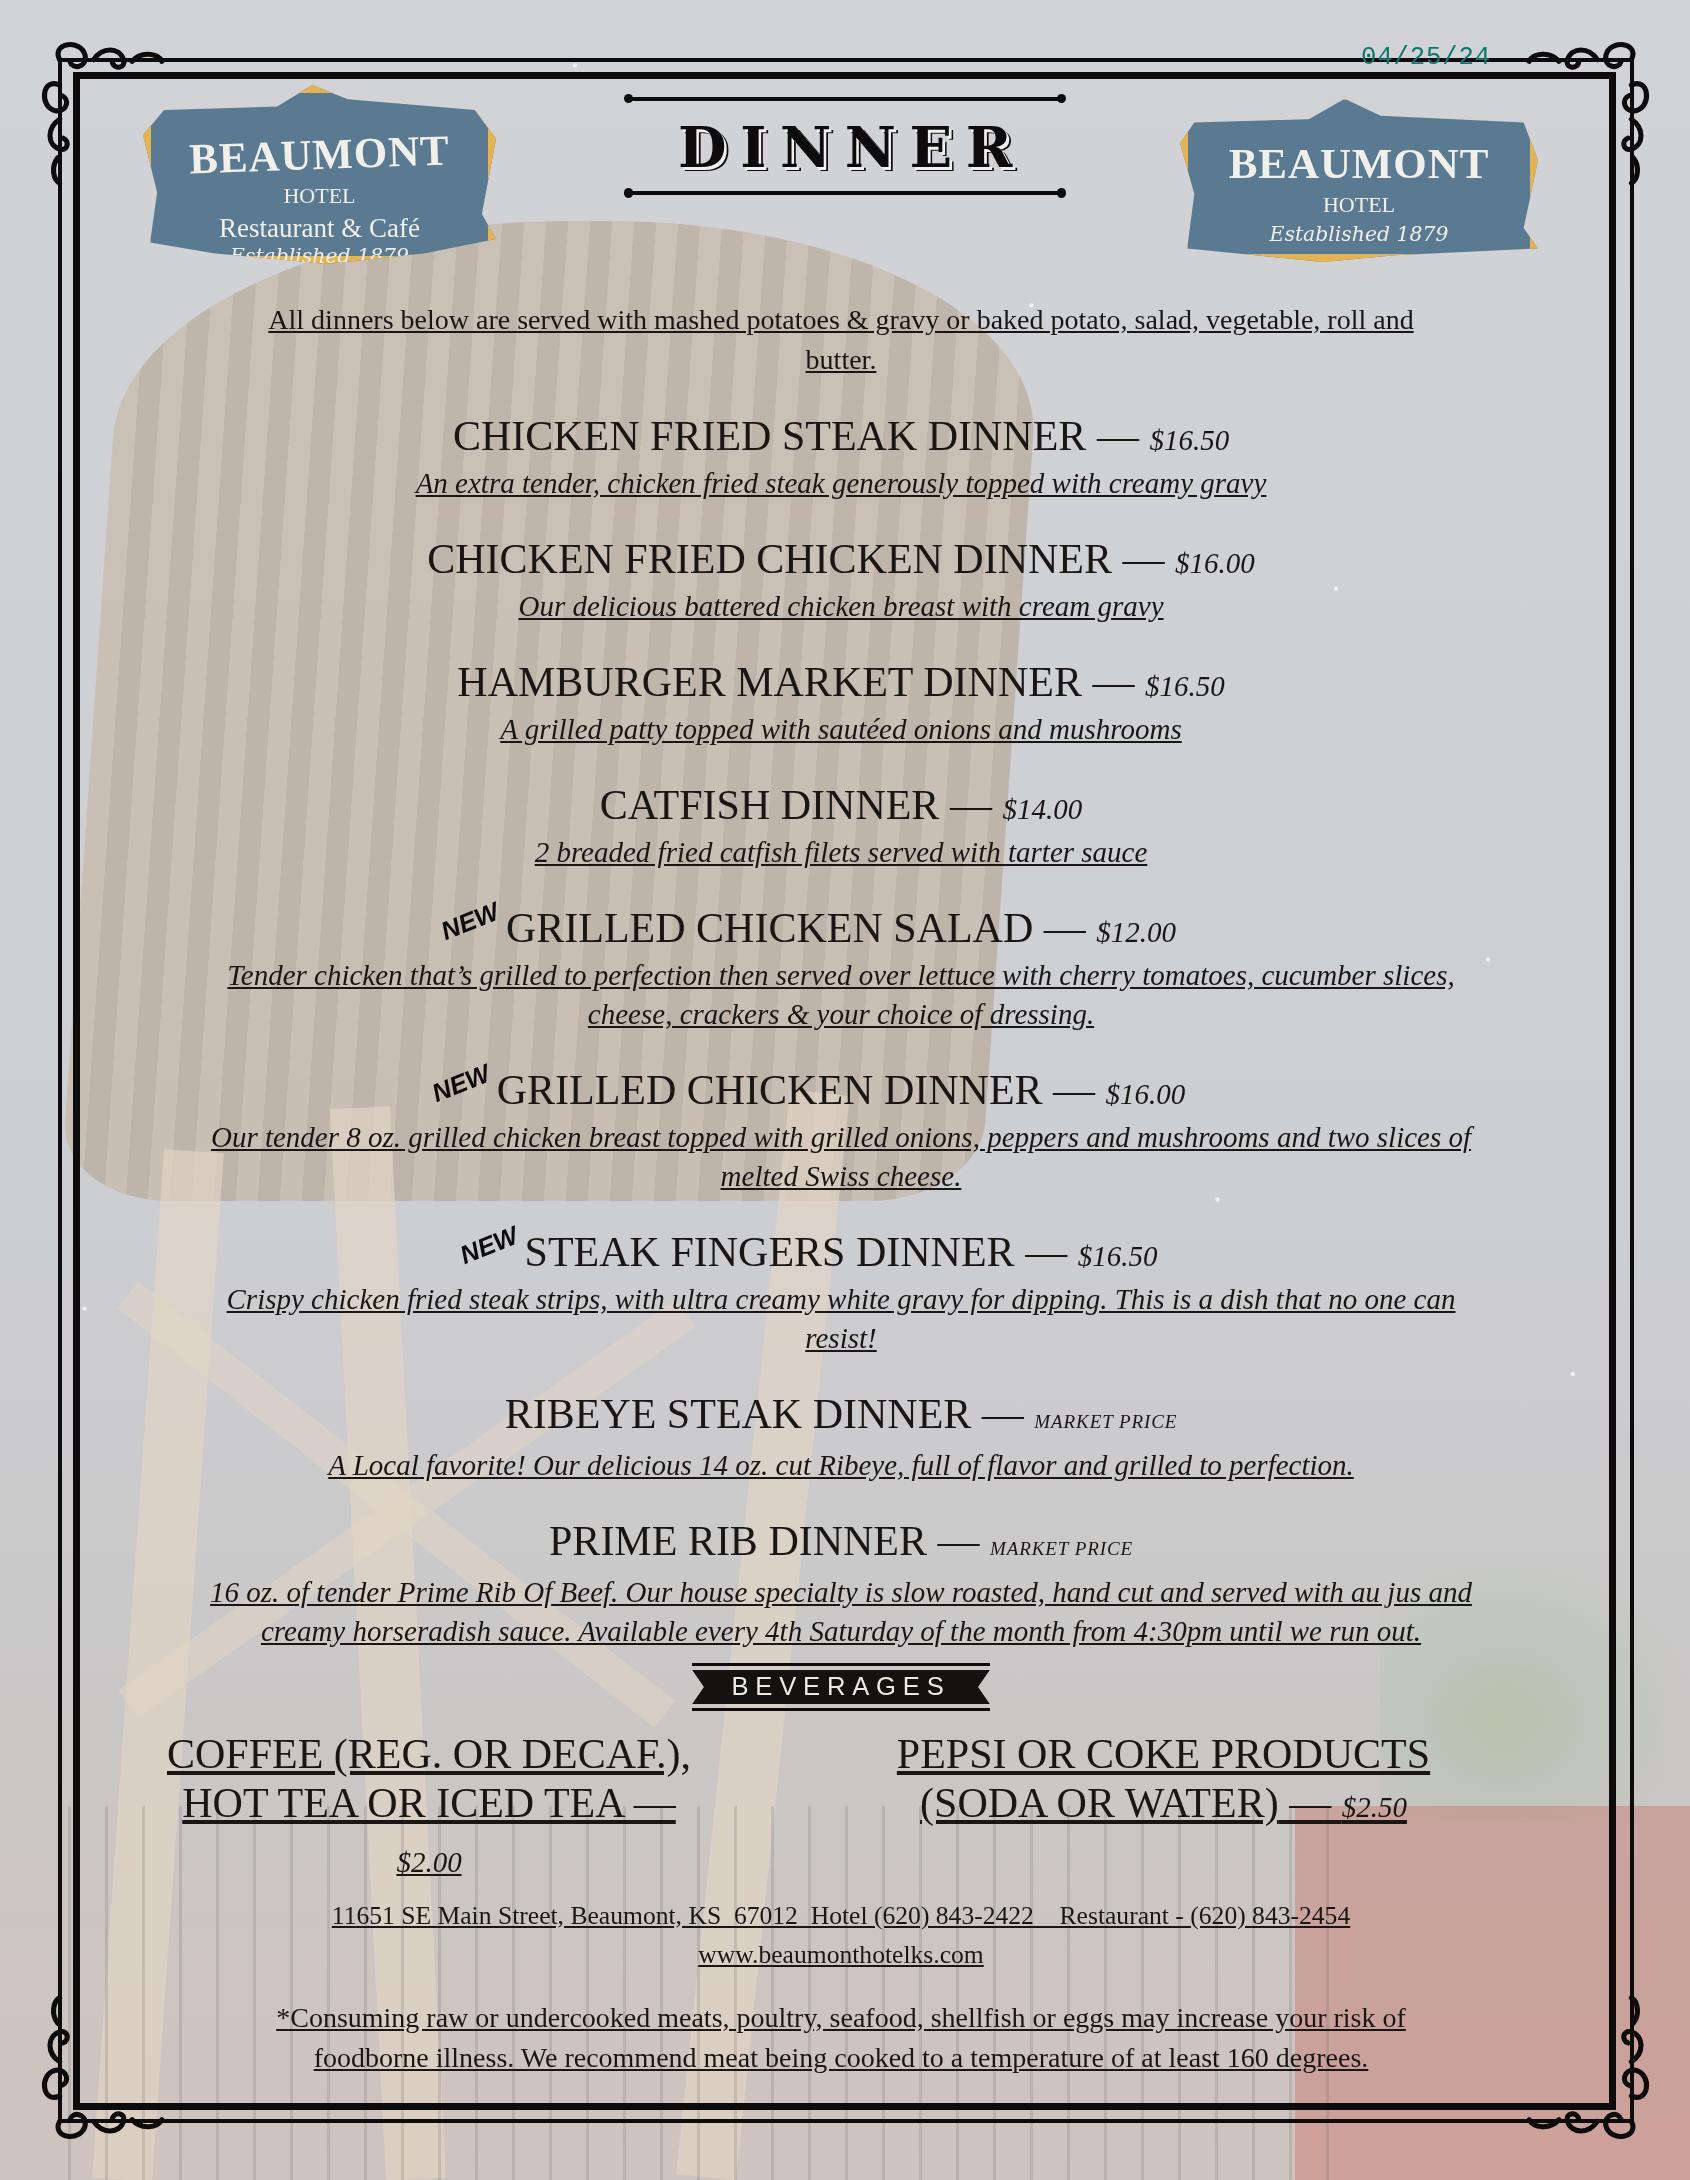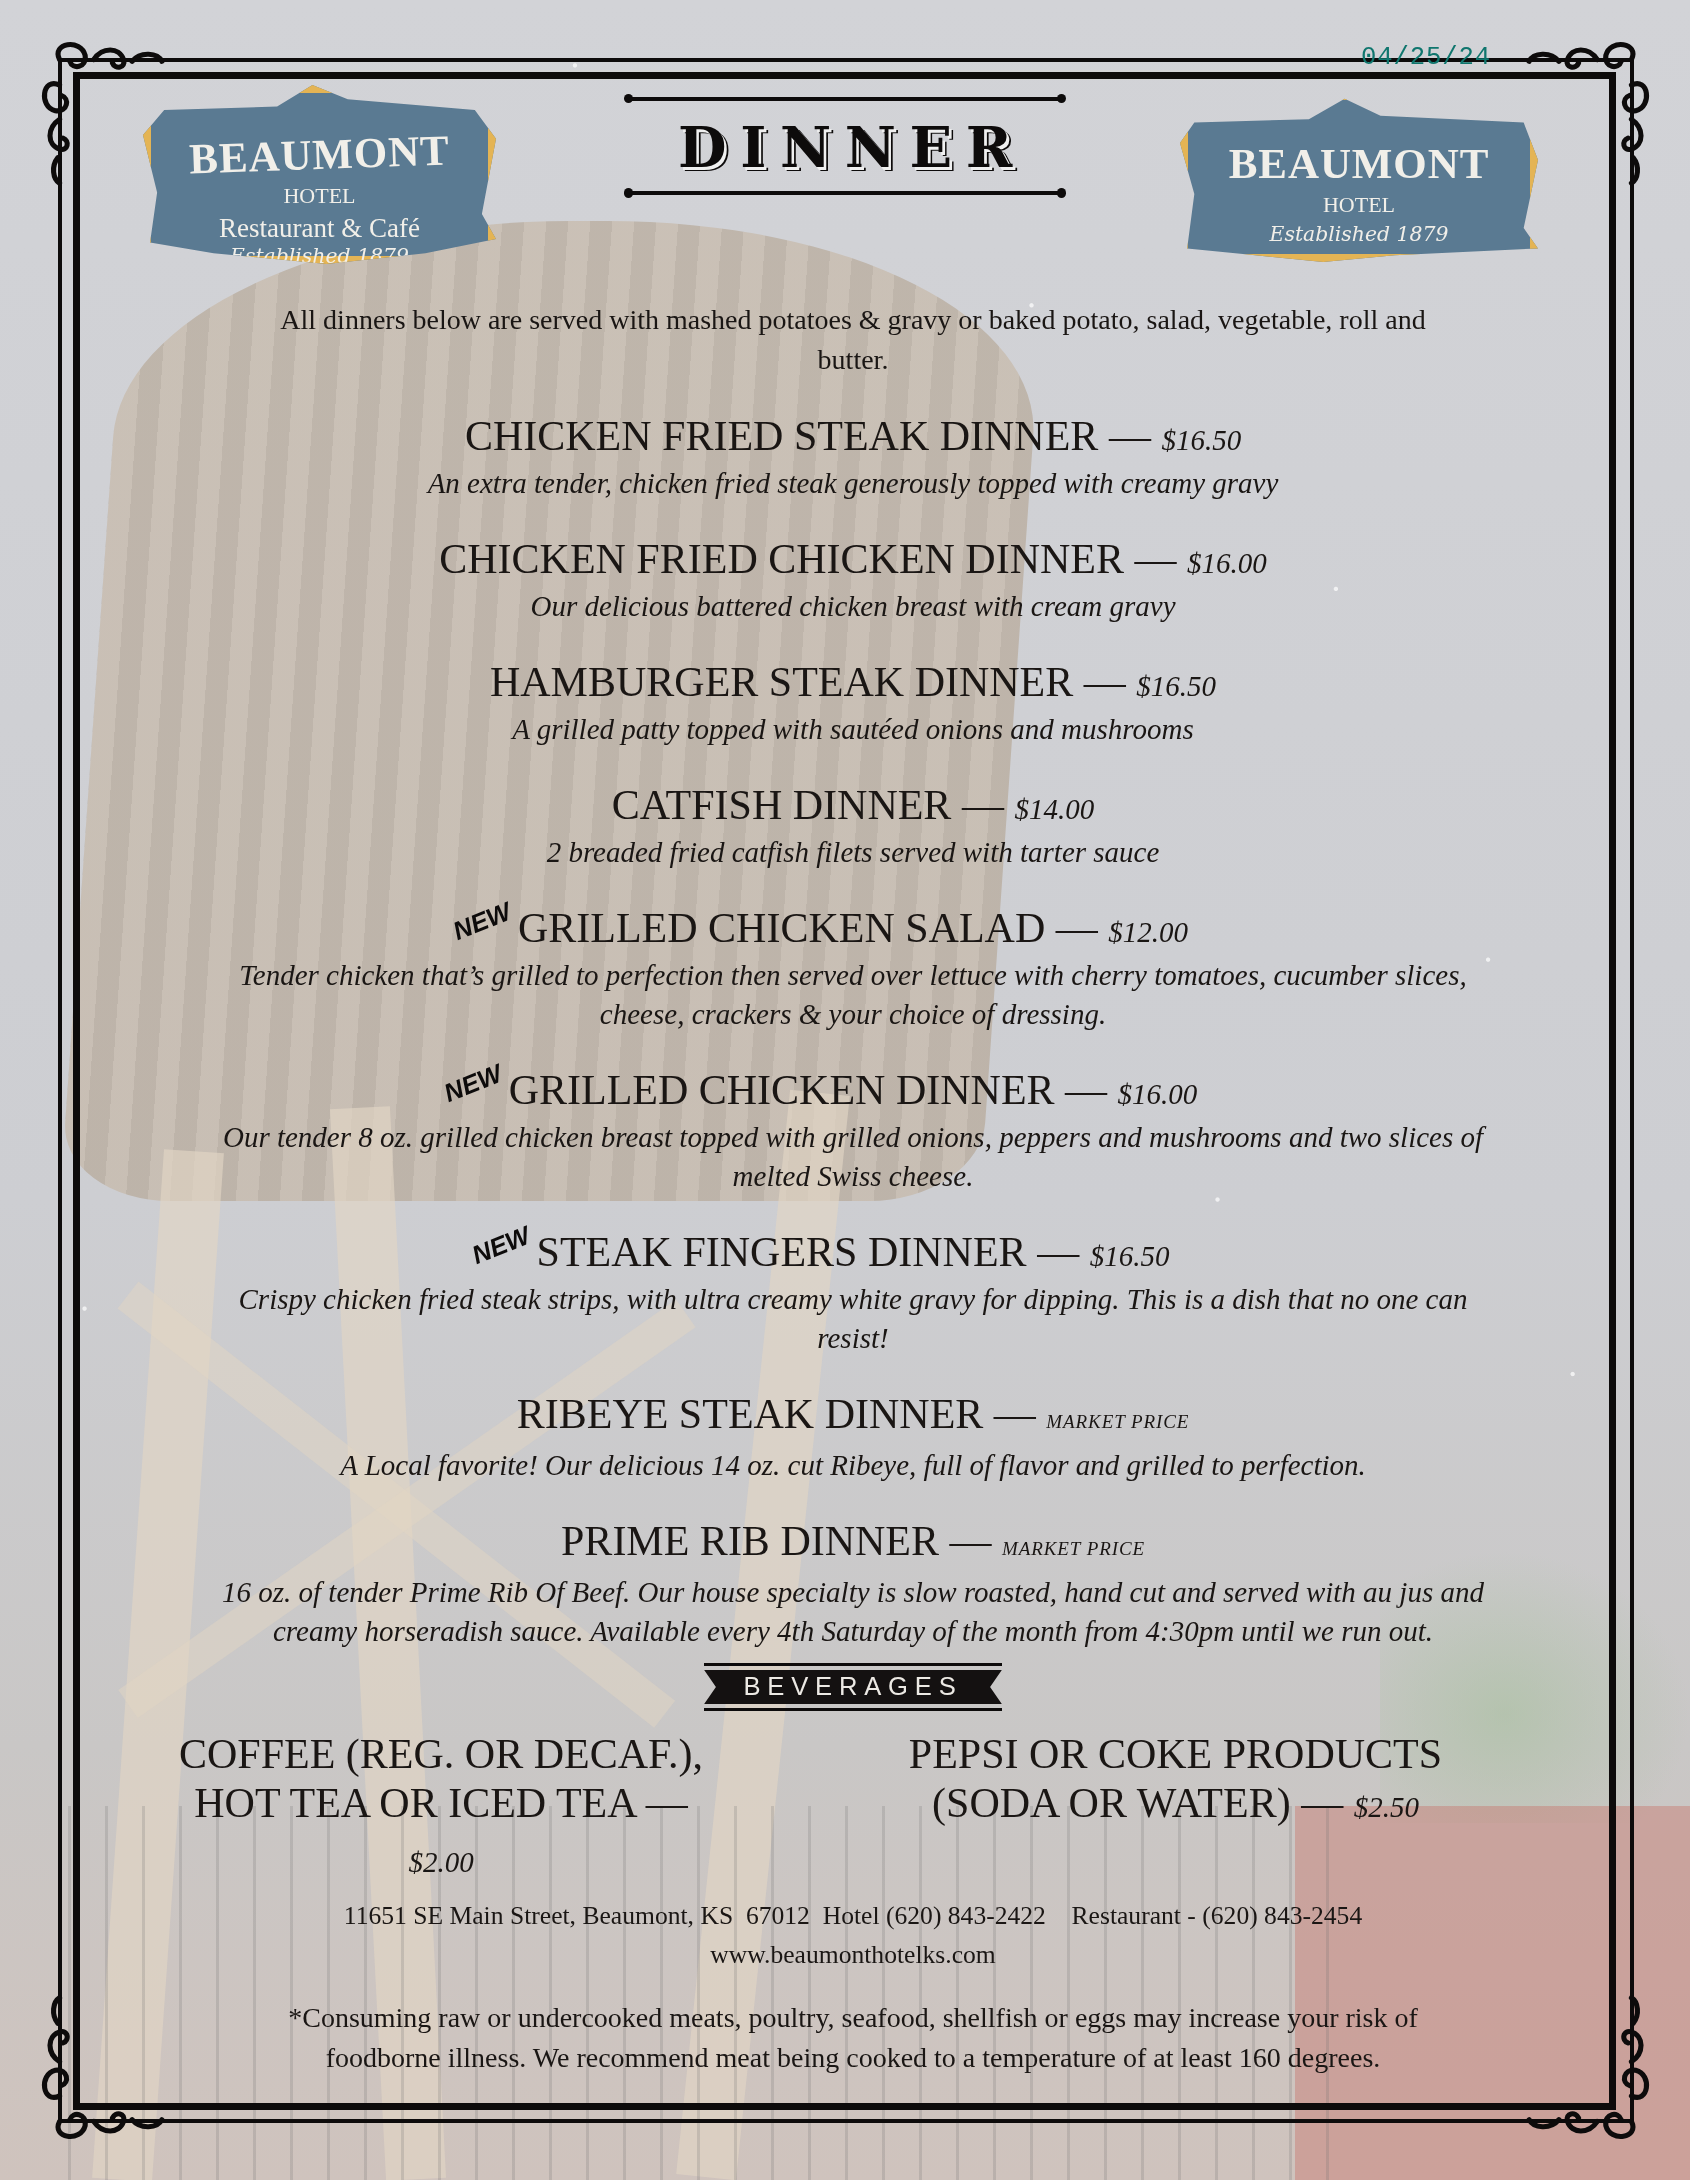--- a/index.html
+++ b/index.html
@@ -75,21 +75,21 @@
   .title-wrap { position: absolute; left: 627px; top: 95px; width: 436px; height: 102px; }
   .title-rule { position: absolute; left: 0; right: 0; height: 4.3px; background: #0d0b0b; border-radius: 2.6px; }
   .title-rule::before, .title-rule::after { content: ""; position: absolute; top: -2.6px; width: 9.4px; height: 9.4px; border-radius: 50%; background: #0d0b0b; }
   .title-rule::before { left: -3.4px; } .title-rule::after { right: -3.4px; }
   .title-rule.top { top: 1.7px; } .title-rule.bot { bottom: 1.7px; }
   .title { position: absolute; left: 14px; right: 0; top: 19px; text-align: center;
     font-family: "DejaVu Serif", serif; font-weight: bold; font-size: 56px; letter-spacing: 13.6px;
     color: #0d0b0b; text-shadow: 2.6px 2.6px 0 #f0f0f0, 4.3px 4.3px 0 #0d0b0b; }
 
   
-  .content { position: absolute; left: 212px; width: 1282px; top: 300px; text-align: center; }
+  .content { position: absolute; left: 200px; width: 1282px; top: 300px; text-align: center; text-decoration: underline; }
   .intro { font-family: "Liberation Serif", serif; font-size: 28px; line-height: 40px; padding: 0 34px; }
   .item { margin-top: 32px; }
   .item-head { font-family: "Liberation Serif", serif; font-size: 42px; line-height: 48px; position: relative; display: inline-block; }
   .item-price { font-style: italic; font-size: 29px; }
   .item-price.market { font-size: 19px; letter-spacing: 0.9px; }
   .item-desc { font-family: "Liberation Serif", serif; font-style: italic; font-size: 29px; line-height: 39px; padding: 0 8.5px; }
   .new-badge { position: absolute; left: -66px; top: -6.8px; font-family: "Liberation Sans", sans-serif;
     font-weight: bold; font-style: italic; font-size: 25.6px; transform: rotate(-22deg); color: #0d0b0b; }
 
   
@@ -202,21 +202,21 @@
 
   <div class="item">
     <div class="item-head">
       <span>CHICKEN FRIED CHICKEN DINNER</span><span> — </span><span class="item-price">$16.00</span>
     </div>
     <p class="item-desc">Our delicious battered chicken breast with cream gravy</p>
   </div>
 
   <div class="item">
     <div class="item-head">
-      <span>HAMBURGER STEAK DINNER</span><span> — </span><span class="item-price">$16.50</span>
+      <span>HAMBURGER MARKET DINNER</span><span> — </span><span class="item-price">$16.50</span>
     </div>
     <p class="item-desc">A grilled patty topped with sautéed onions and mushrooms</p>
   </div>
 
   <div class="item">
     <div class="item-head">
       <span>CATFISH DINNER</span><span> — </span><span class="item-price">$14.00</span>
     </div>
     <p class="item-desc">2 breaded fried catfish filets served with tarter sauce</p>
   </div>

